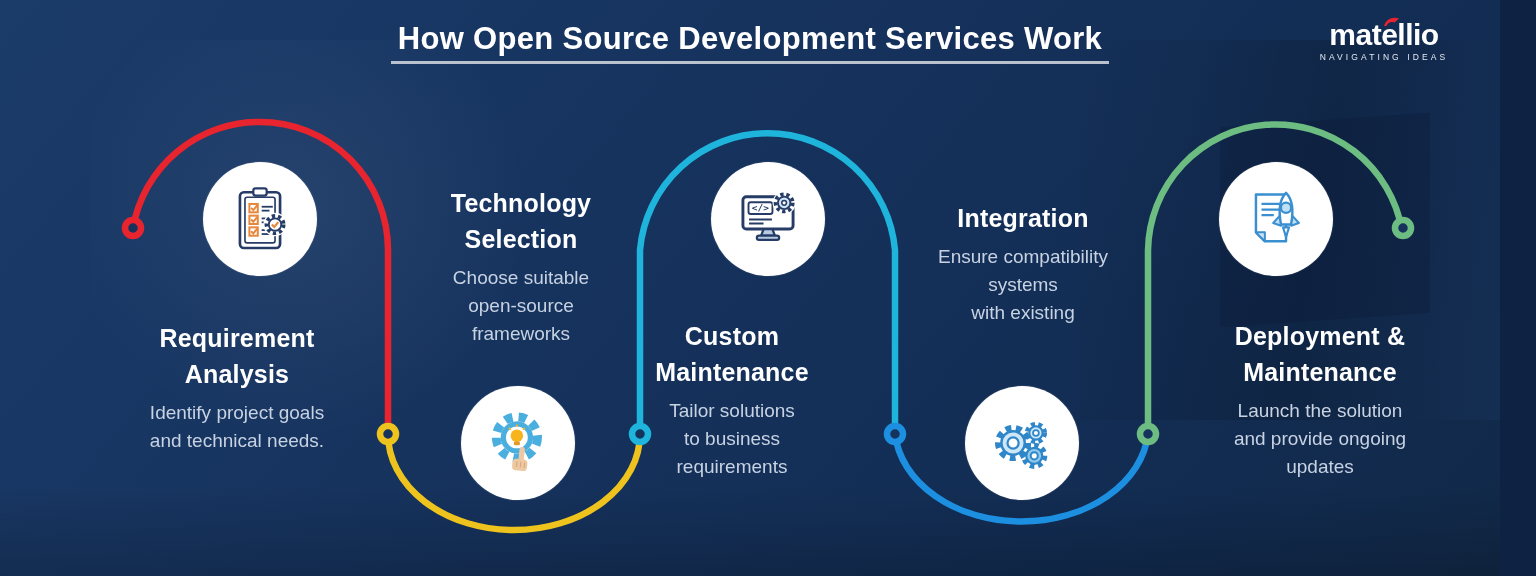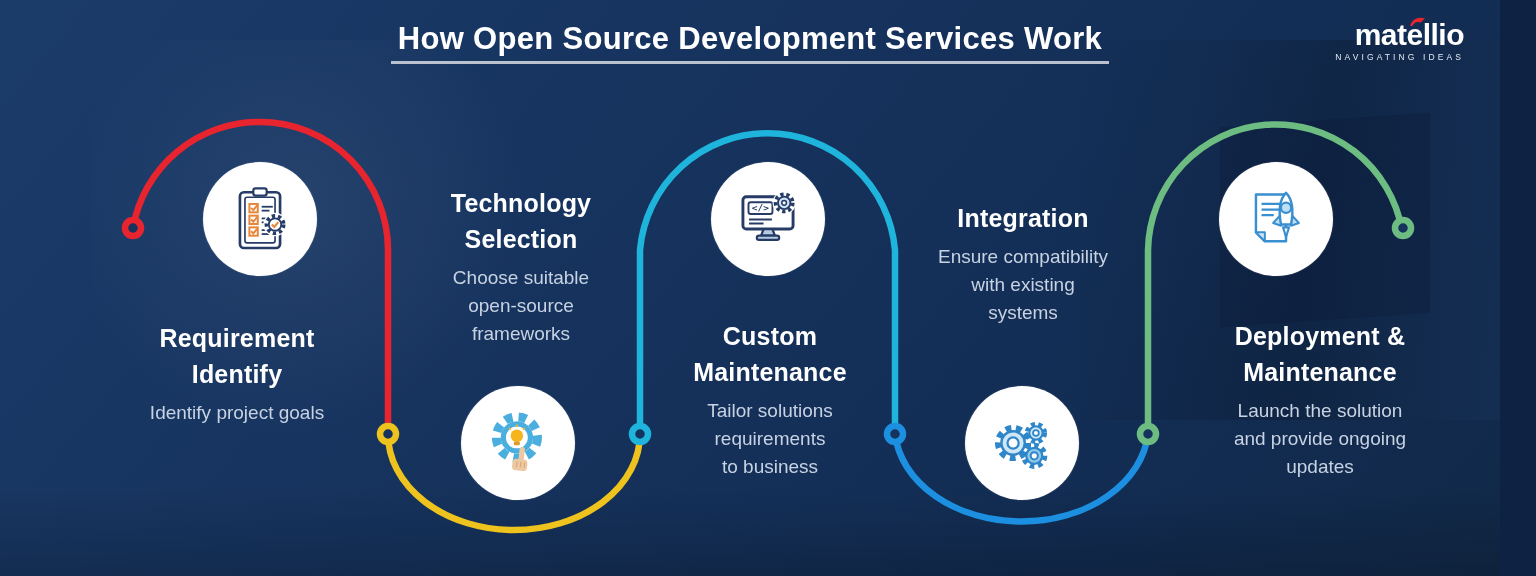--- a/index.html
+++ b/index.html
@@ -19,21 +19,21 @@
 
   .header-title{
     position:absolute; left:0; top:21px; width:100%; text-align:center;
     color:#ffffff; font-size:31px; font-weight:700; letter-spacing:.3px;
   }
   .header-underline{
     position:absolute; left:50%; top:61px; transform:translateX(-50%);
     width:718px; height:2.5px; background:#ccd2da; opacity:.9;
   }
 
-  .logo{position:absolute; right:36px; top:20px; width:136px; text-align:right;margin-left:28px;}
+  .logo{position:absolute; right:48px; top:20px; width:136px; text-align:center;margin-left:28px;}
   .logo-word{position:relative; display:inline-block; color:#fff; font-size:30px; font-weight:700; letter-spacing:-.5px; line-height:30px;}
   .logo-accent{position:absolute; left:54px; top:-4px;}
   .logo-tag{margin-top:2px; color:#e3e9f1; font-size:8.5px; font-weight:400; letter-spacing:3.1px; white-space:nowrap;}
 
   .connectors{position:absolute; left:0; top:0; z-index:1;}
 
   .node{
     position:absolute; z-index:2; width:114px; height:114px; border-radius:50%;
     background:#ffffff; display:flex; align-items:center; justify-content:center;
     box-shadow:0 0 0 1px rgba(255,255,255,.06);
@@ -167,59 +167,60 @@
       <path d="M48.5,31 L55.5,38.5 L48.5,41 Z" fill="#bfe0f4" stroke="#3a8fd0" stroke-width="1.9" stroke-linejoin="round"></path>
       <path d="M44,11.5 C49.5,17 51,27 48.5,40 L39.5,40 C37,27 38.5,17 44,11.5 Z" fill="#fff" stroke="#3a8fd0" stroke-width="2.2" stroke-linejoin="round"></path>
       <circle cx="44" cy="25" r="4.6" fill="#bfe0f4" stroke="#3a8fd0" stroke-width="2"></circle>
       <path d="M41.3,42.5 h5.4 L44,51 Z" fill="#fff" stroke="#3a8fd0" stroke-width="1.9" stroke-linejoin="round"></path>
     </svg>
   </div>
 
   <div class="step-text" style="left:237px;top:320px">
     <div class="step-title">
       <span class="tl">Requirement</span>
-      <span class="tl">Identify</span>
+      <span class="tl">Analysis</span>
     </div>
     <div class="step-desc">
       <span class="dl">Identify project goals</span>
+      <span class="dl">and technical needs.</span>
     </div>
   </div>
 
   <div class="step-text" style="left:521px;top:185px">
     <div class="step-title">
       <span class="tl">Technology</span>
       <span class="tl">Selection</span>
     </div>
     <div class="step-desc">
       <span class="dl">Choose suitable</span>
       <span class="dl">open-source</span>
       <span class="dl">frameworks</span>
     </div>
   </div>
 
-  <div class="step-text" style="left:770px;top:318px">
+  <div class="step-text" style="left:732px;top:318px">
     <div class="step-title">
       <span class="tl">Custom</span>
       <span class="tl">Maintenance</span>
     </div>
     <div class="step-desc">
       <span class="dl">Tailor solutions</span>
+      <span class="dl">to business</span>
       <span class="dl">requirements</span>
-      <span class="dl">to business</span>
     </div>
   </div>
 
   <div class="step-text" style="left:1023px;top:200px">
     <div class="step-title">
       <span class="tl">Integration</span>
     </div>
     <div class="step-desc">
       <span class="dl">Ensure compatibility</span>
+      <span class="dl">systems</span>
       <span class="dl">with existing</span>
-      <span class="dl">systems</span>
     </div>
   </div>
 
   <div class="step-text" style="left:1320px;top:318px">
     <div class="step-title">
       <span class="tl">Deployment &amp;</span>
       <span class="tl">Maintenance</span>
     </div>
     <div class="step-desc">
       <span class="dl">Launch the solution</span>

